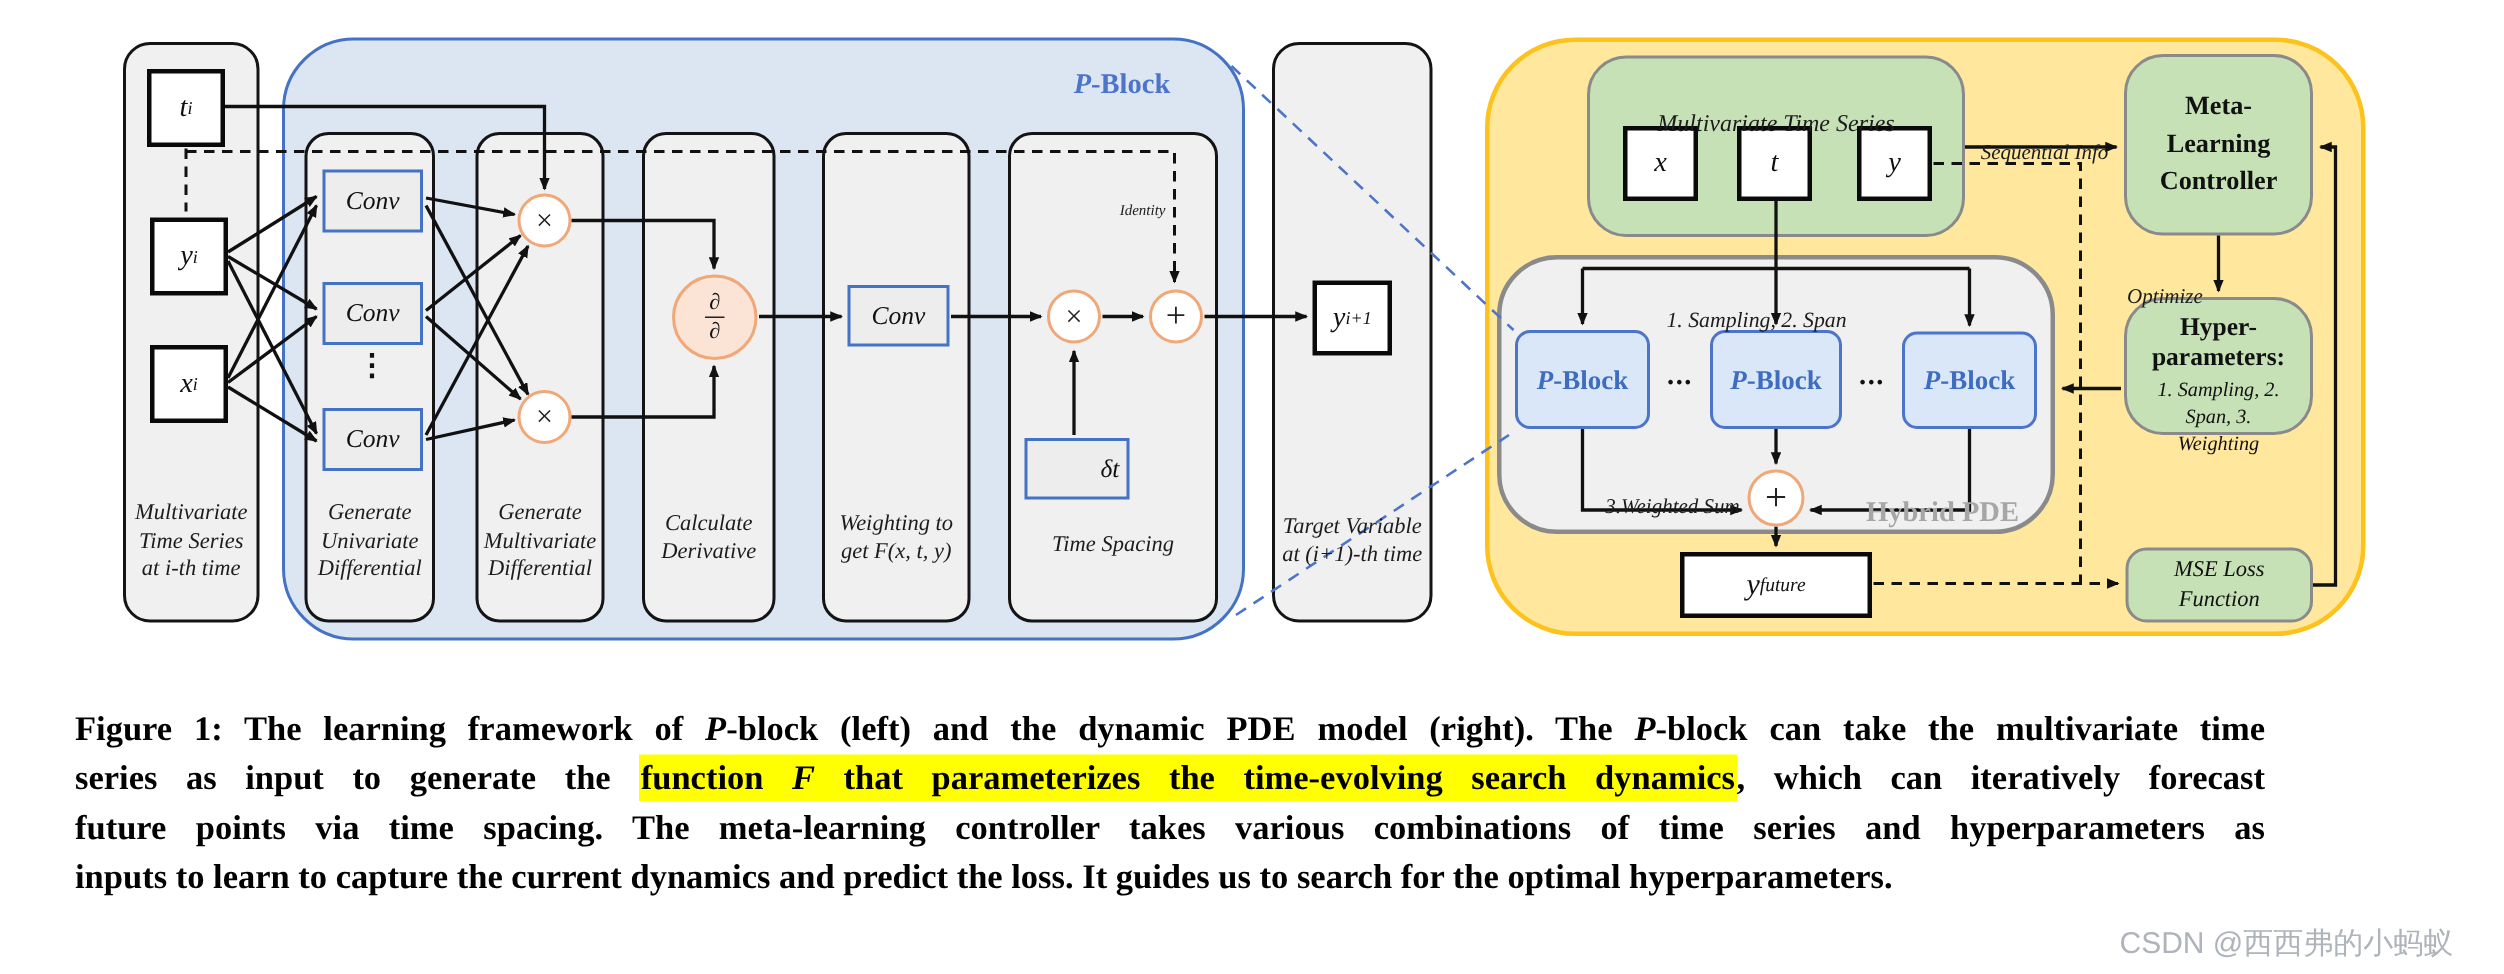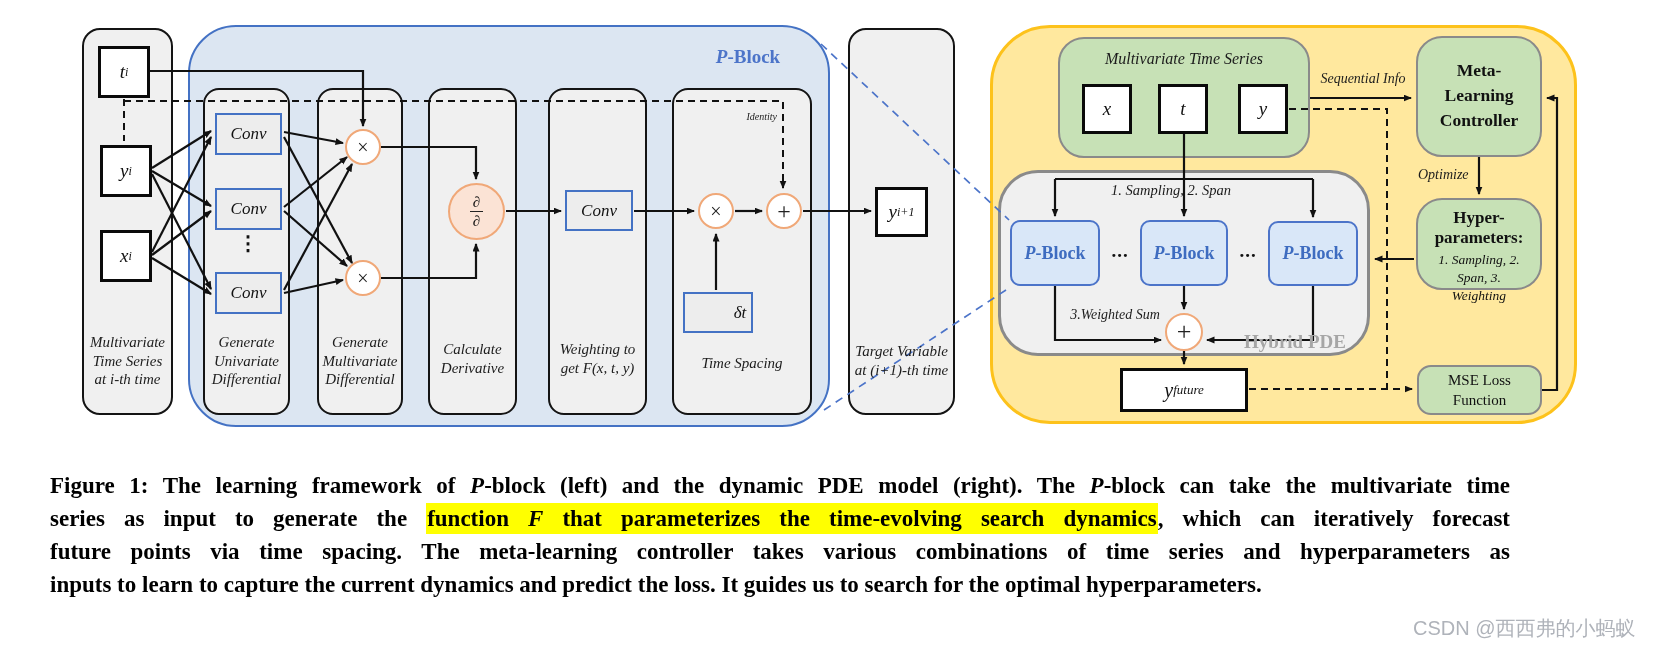--- a/index.html
+++ b/index.html
@@ -20,21 +20,21 @@
   .convbox{position:absolute;background:#ededed;border:2.5px solid #4472c4;box-sizing:border-box;
       display:flex;align-items:center;justify-content:center;font-style:italic;font-size:17px;}
   
   .circ{position:absolute;background:#fff;border:2.5px solid #f0a878;border-radius:50%;box-sizing:border-box;
       display:flex;align-items:center;justify-content:center;}
   .circ.partial{background:#fbe3d5;border-width:2px;}
   .frac span{display:block;text-align:center;font-style:italic;font-size:15px;line-height:17px;}
   .frac .fbar{border-top:1.6px solid #222;padding:1px 3px 0 3px;}
   
   .colcap{position:absolute;text-align:center;font-style:italic;font-size:15px;line-height:18.5px;color:#1c1c1c;z-index:6;}
-  .lbl{position:absolute;font-style:italic;font-size:14px;color:#1c1c1c;z-index:6;}
+  .lbl{position:absolute;font-style:italic;font-size:14px;color:#1c1c1c;z-index:6;margin-top:24px;}
   .pblock-lbl{position:absolute;font-weight:bold;font-size:19px;color:#4c74c9;z-index:6;}
   .pbbox{position:absolute;background:#d9e7f8;border:2px solid #4c74c9;border-radius:10px;box-sizing:border-box;
       display:flex;align-items:center;justify-content:center;font-weight:bold;font-size:18px;color:#3e6cc0;}
   .dots{position:absolute;font-weight:bold;font-size:19px;text-align:center;z-index:6;letter-spacing:1px;}
   .svglayer{position:absolute;left:0;top:0;z-index:5;pointer-events:none;}
   .mathsym{font-style:italic;}
   
   .caption{position:absolute;left:50px;top:469px;width:1460px;font-weight:bold;font-size:23px;color:#000;z-index:6;}
   .cap-line{height:33px;line-height:33px;white-space:nowrap;}
   .cap-line.just{white-space:normal;text-align:justify;text-align-last:justify;height:33px;overflow:hidden;}
@@ -207,21 +207,21 @@
   <div class="circ" style="left:1165px;top:313px;width:38px;height:38px;z-index:6;">
       <span class="symglyph" style="font-size:26px;">+</span>
     </div>
   <div class="pblock-lbl" style="left:1235px;top:331px;width:120px;text-align:center;color:#a6a6a6;"><span>Hybrid PDE</span></div>
 
   <div class="sq" style="left:1120px;top:368px;width:128px;height:44px;font-size:20px;z-index:6;">
       <span class="mathsym">y</span>
       <sub style="font-size:13px;">future</sub>
     </div>
 
-  <div class="greenbox" style="left:1417px;top:365px;width:125px;height:50px;border-radius:14px;padding-top:3px;font-size:15px;line-height:20px;z-index:6;">
+  <div class="greenbox" style="left:1417px;top:365px;width:125px;height:50px;border-radius:14px;padding-top:3px;font-style:italic;font-size:15px;line-height:20px;z-index:6;">
     <div>MSE Loss</div>
       <div>Function</div>
   </div>
 
   <svg class="svglayer" width="1669" height="649" viewBox="0 0 1669 649">
     <defs>
       <marker id="arw" markerWidth="9" markerHeight="8" refX="7.5" refY="3.5" orient="auto" markerUnits="userSpaceOnUse">
         <path d="M0,0 L8.5,3.5 L0,7 z" fill="#111"></path>
       </marker>
     </defs>

